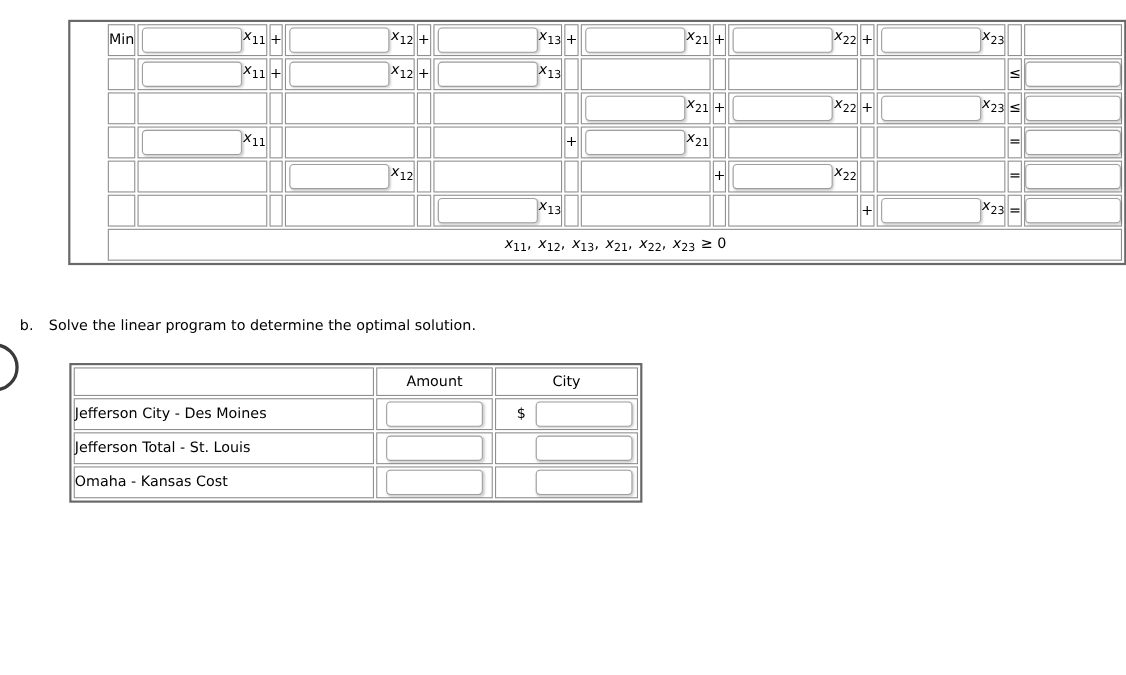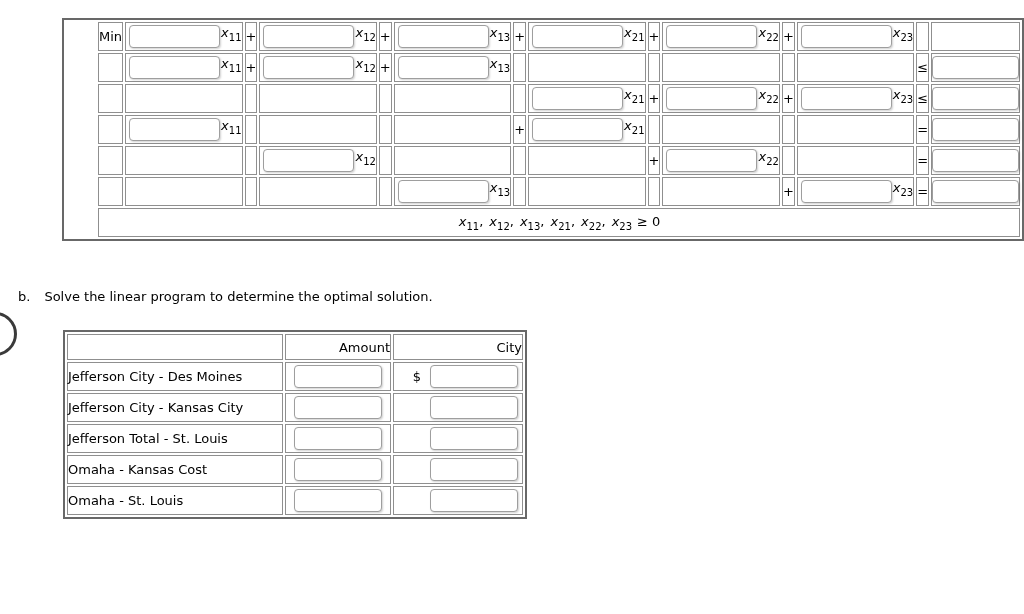--- a/index.html
+++ b/index.html
@@ -65,23 +65,23 @@
 
   
   .part-b {
     position: absolute; left: 18px; top: 289px;
     display: flex; gap: 14px; font-size: 13px;
     white-space: nowrap;
   }
 
   
   .sol-table { position: absolute; left: 63px; top: 330px; table-layout: fixed; }
-  .sol-table th { height: 26px; text-align: right; padding-left: 5px; }
+  .sol-table th { height: 26px; text-align: center; padding-left: 5px; }
   .sol-table td { height: 29px; }
-  .col-item   { width: 216px; }
+  .col-item   { width: 273px; }
   .col-amount { width: 106px; }
   .col-cost   { width: 130px; }
   .sol-label { padding-left: 5px; white-space: nowrap; }
   .currency { margin-right: 9px; }
   input.sol-inp { width: 88px; }
 </style>
 </head>
 <body>
 
 <div class="screen">
@@ -302,33 +302,20 @@
             </div>
           </td>
           <td class="col-cost">
             <div class="cell-end">
               <span class="currency">$</span>
               <input class="inp sol-inp" type="text" style="">
             </div>
           </td>
         </tr>
         <tr>
-          <td class="col-item sol-label"><span>Jefferson City - Kansas City</span></td>
-          <td class="col-amount">
-            <div class="cell-center">
-              <input class="inp sol-inp" type="text" style="">
-            </div>
-          </td>
-          <td class="col-cost">
-            <div class="cell-end">
-              <input class="inp sol-inp" type="text" style="">
-            </div>
-          </td>
-        </tr>
-        <tr>
           <td class="col-item sol-label"><span>Jefferson Total - St. Louis</span></td>
           <td class="col-amount">
             <div class="cell-center">
               <input class="inp sol-inp" type="text" style="">
             </div>
           </td>
           <td class="col-cost">
             <div class="cell-end">
               <input class="inp sol-inp" type="text" style="">
             </div>
@@ -340,29 +327,16 @@
             <div class="cell-center">
               <input class="inp sol-inp" type="text" style="">
             </div>
           </td>
           <td class="col-cost">
             <div class="cell-end">
               <input class="inp sol-inp" type="text" style="">
             </div>
           </td>
         </tr>
-        <tr>
-          <td class="col-item sol-label"><span>Omaha - St. Louis</span></td>
-          <td class="col-amount">
-            <div class="cell-center">
-              <input class="inp sol-inp" type="text" style="">
-            </div>
-          </td>
-          <td class="col-cost">
-            <div class="cell-end">
-              <input class="inp sol-inp" type="text" style="">
-            </div>
-          </td>
-        </tr>
       </tbody>
   </table>
 
 </div>
 
 </body></html>

